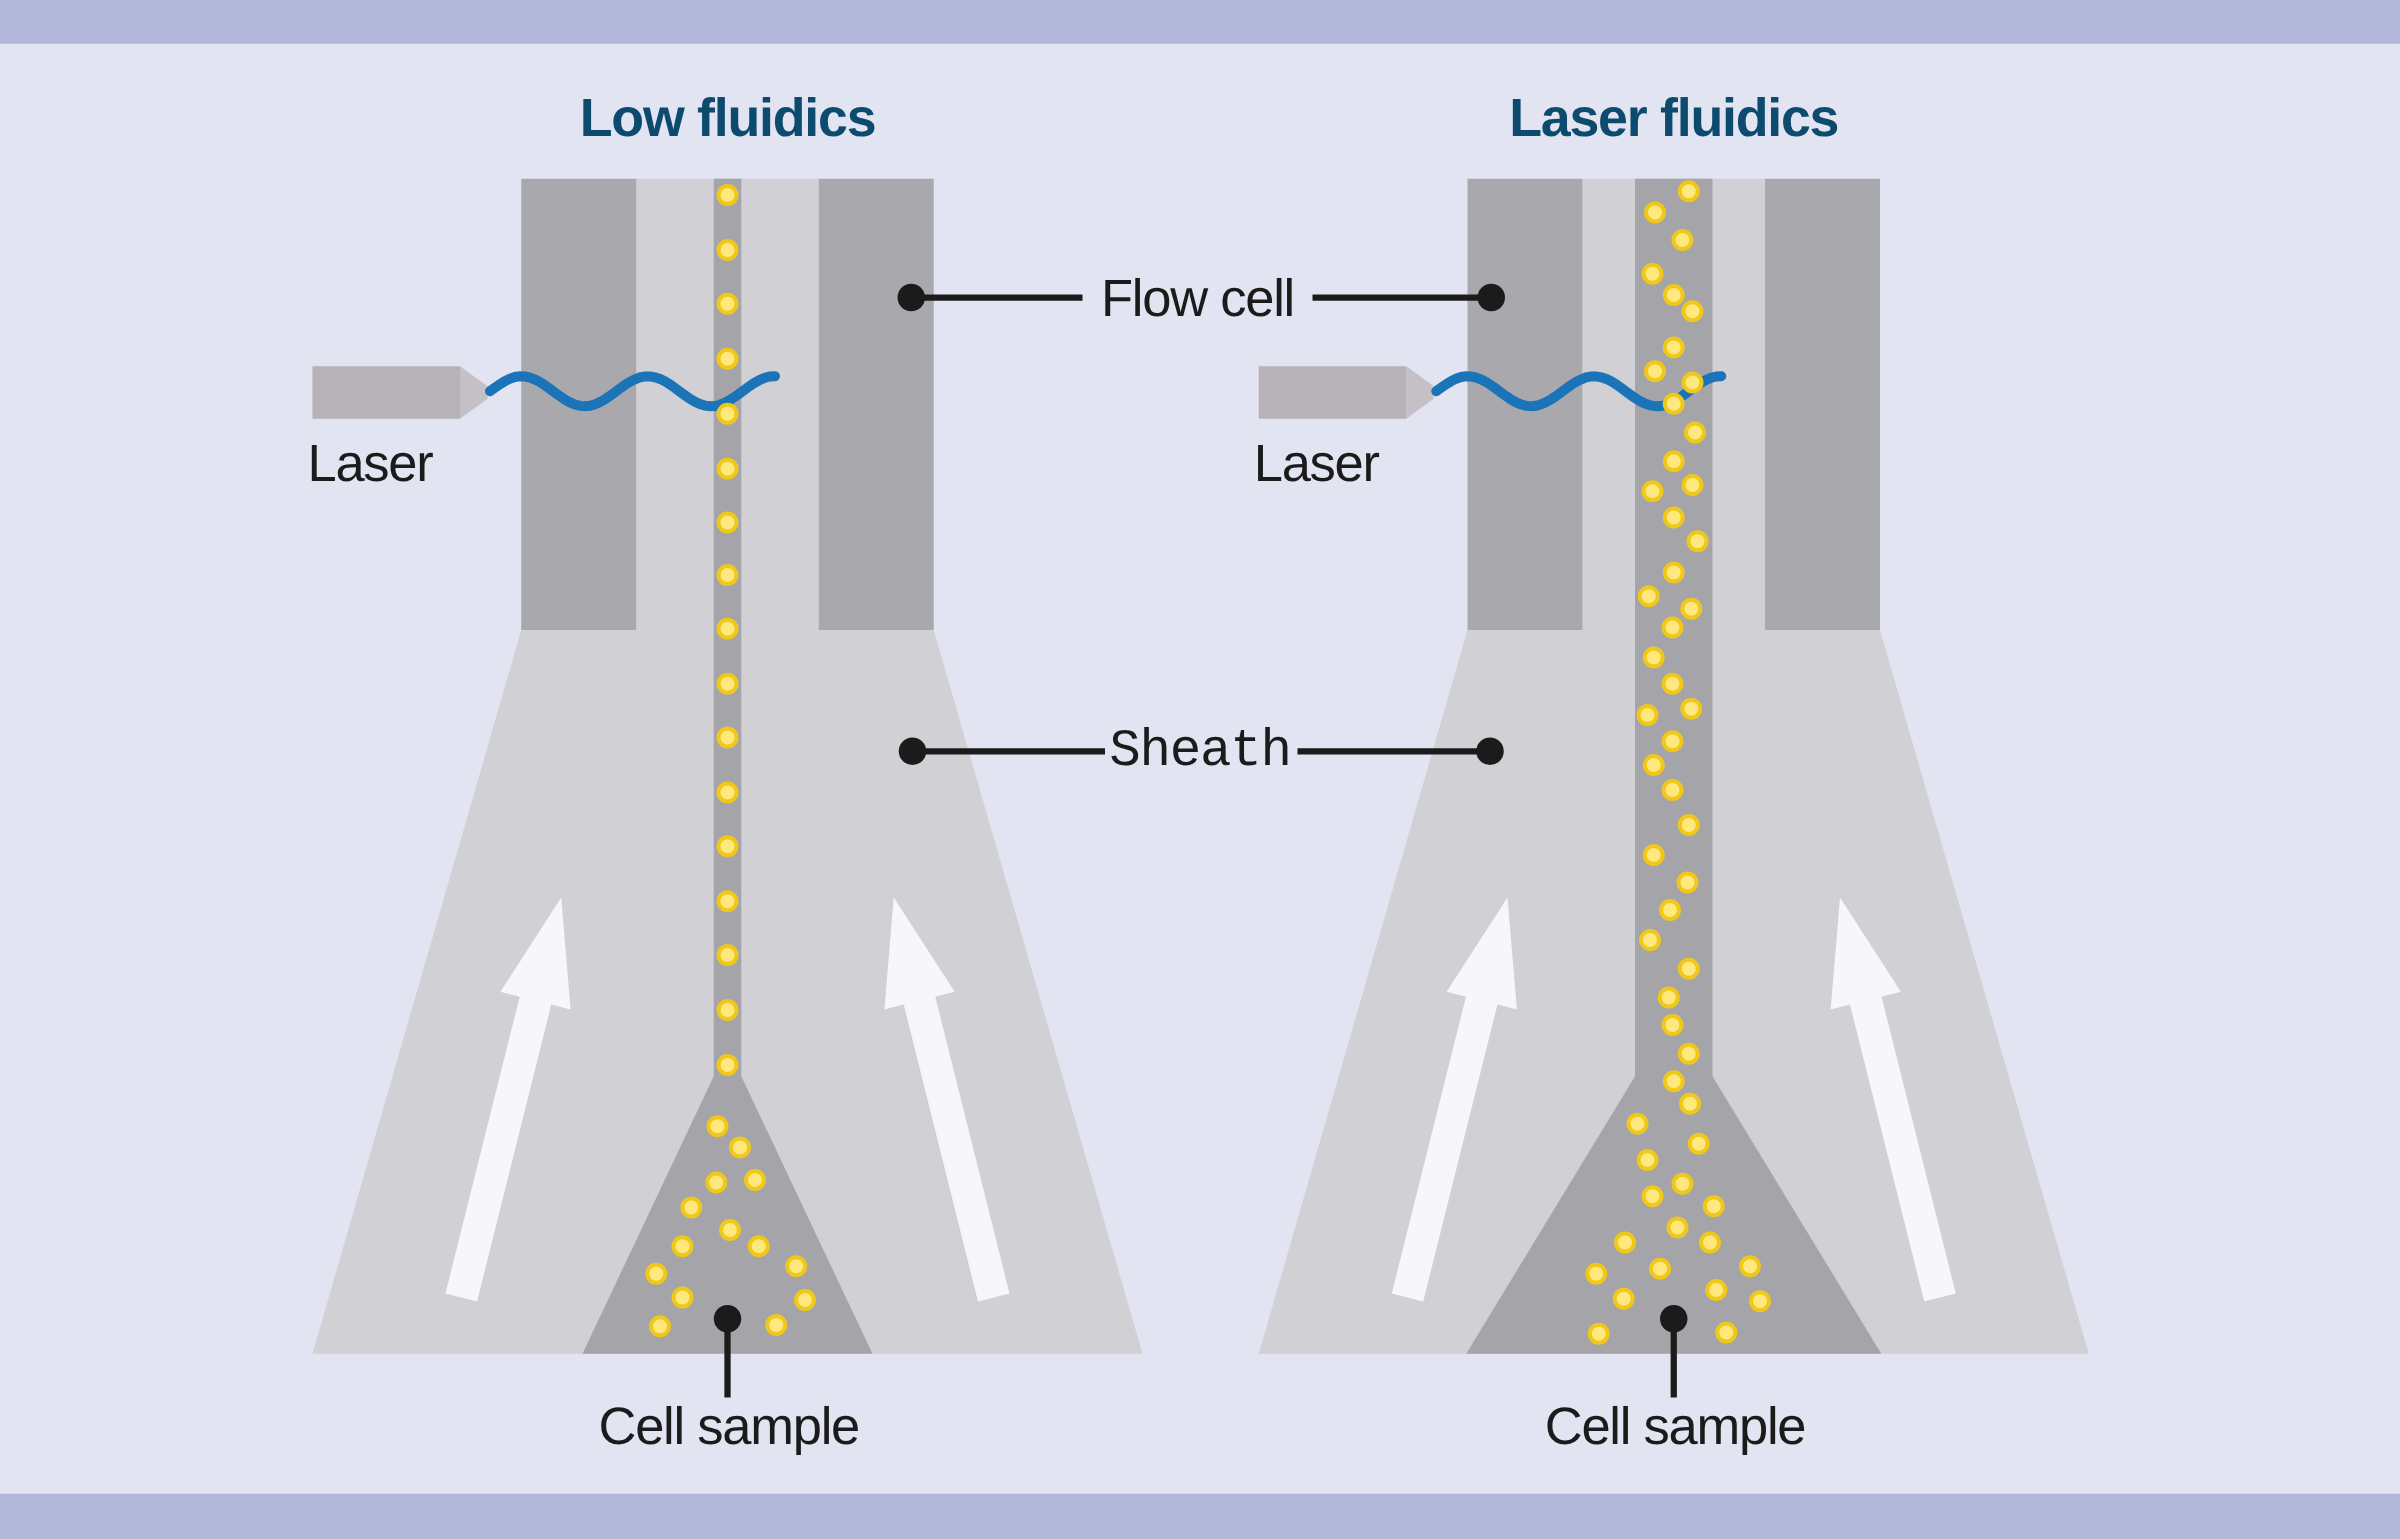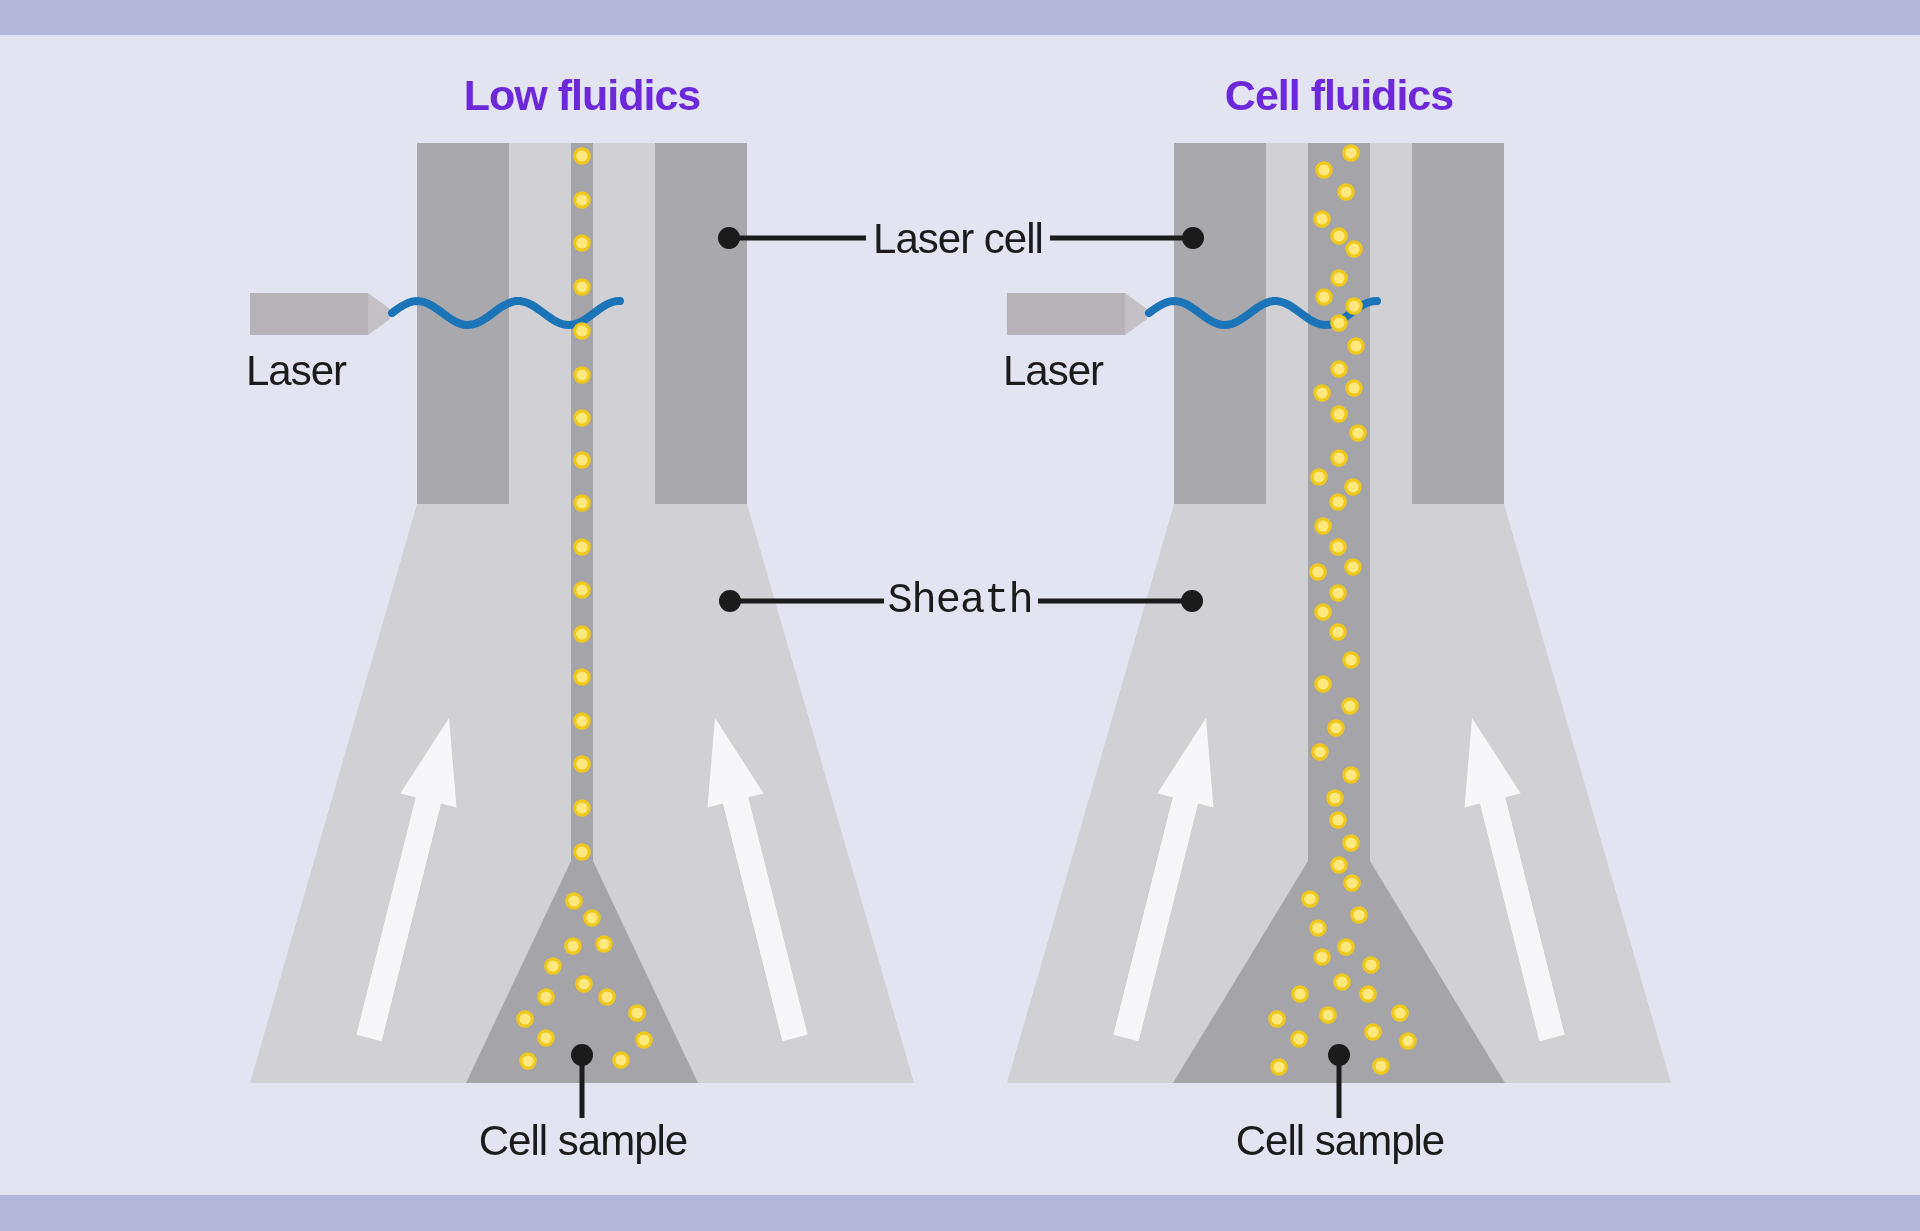--- a/index.html
+++ b/index.html
@@ -10,21 +10,21 @@
   .bar{position:absolute;left:0;width:100%;background:#b3b8db;}
   .bar.top{top:0;height:35px;}
   .bar.bottom{bottom:0;height:36px;}
   #diagram-svg{position:absolute;left:0;top:0;width:1920px;height:1231px;}
   .lbl{
     position:absolute;transform:translate(-50%,-50%);
     font-size:42px;color:#1b1b1b;letter-spacing:-1px;white-space:nowrap;line-height:1;
   }
   .ttl{
     position:absolute;transform:translate(-50%,-50%);
-    font-size:43px;font-weight:bold;color:#6d28d9;letter-spacing:-1px;white-space:nowrap;line-height:1;
+    font-size:43px;font-weight:bold;color:#0c4a6e;letter-spacing:-1px;white-space:nowrap;line-height:1;
   }
 </style>
 </head>
 <body>
 
 <div class="canvas">
   <div class="bar top"></div>
   <div class="bar bottom"></div>
 
   <svg id="diagram-svg" viewBox="0 0 1920 1231">
@@ -140,23 +140,23 @@
       <line x1="734" y1="601" x2="884" y2="601" stroke="#1b1b1b" stroke-width="5"></line>
       <line x1="1038" y1="601" x2="1188" y2="601" stroke="#1b1b1b" stroke-width="5"></line>
       <circle cx="1192" cy="601" r="11" fill="#1b1b1b"></circle>
       <circle cx="582" cy="1055" r="11" fill="#1b1b1b"></circle>
       <line x1="582" y1="1058" x2="582" y2="1118" stroke="#1b1b1b" stroke-width="5"></line>
       <circle cx="1339" cy="1055" r="11" fill="#1b1b1b"></circle>
       <line x1="1339" y1="1058" x2="1339" y2="1118" stroke="#1b1b1b" stroke-width="5"></line>
     </svg>
 
   <div class="ttl" style="left:582px;top:95px;">Low fluidics</div>
-  <div class="ttl" style="left:1339px;top:95px;">Cell fluidics</div>
+  <div class="ttl" style="left:1339px;top:95px;">Laser fluidics</div>
 
-  <div class="lbl" style="left:958px;top:239px;">Laser cell</div>
+  <div class="lbl" style="left:958px;top:239px;">Flow cell</div>
   <div class="lbl" style="left:960px;top:601px;font-family:Liberation Mono, monospace;">Sheath</div>
 
   <div class="lbl" style="left:296px;top:371px;">Laser</div>
   <div class="lbl" style="left:1053px;top:371px;">Laser</div>
 
   <div class="lbl" style="left:583px;top:1141px;">Cell sample</div>
   <div class="lbl" style="left:1340px;top:1141px;">Cell sample</div>
 </div>
 
 </body></html>

